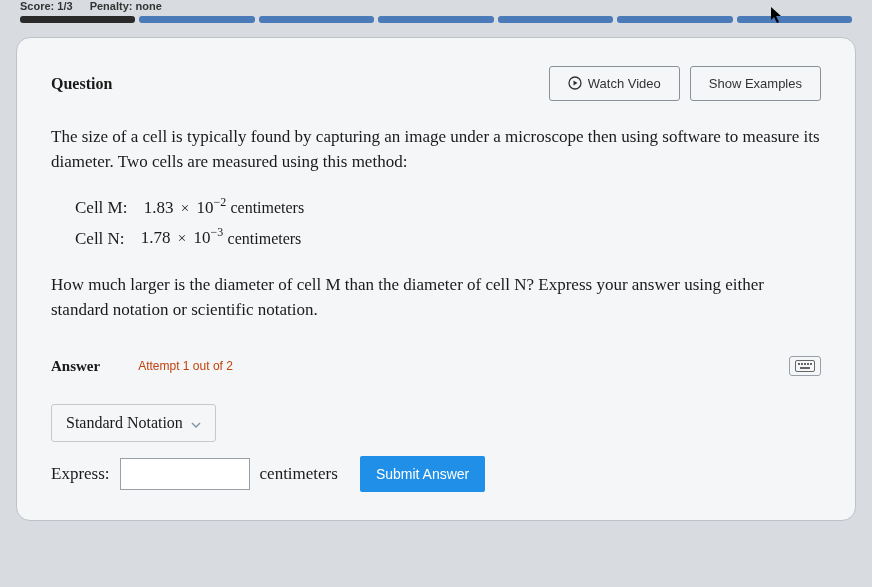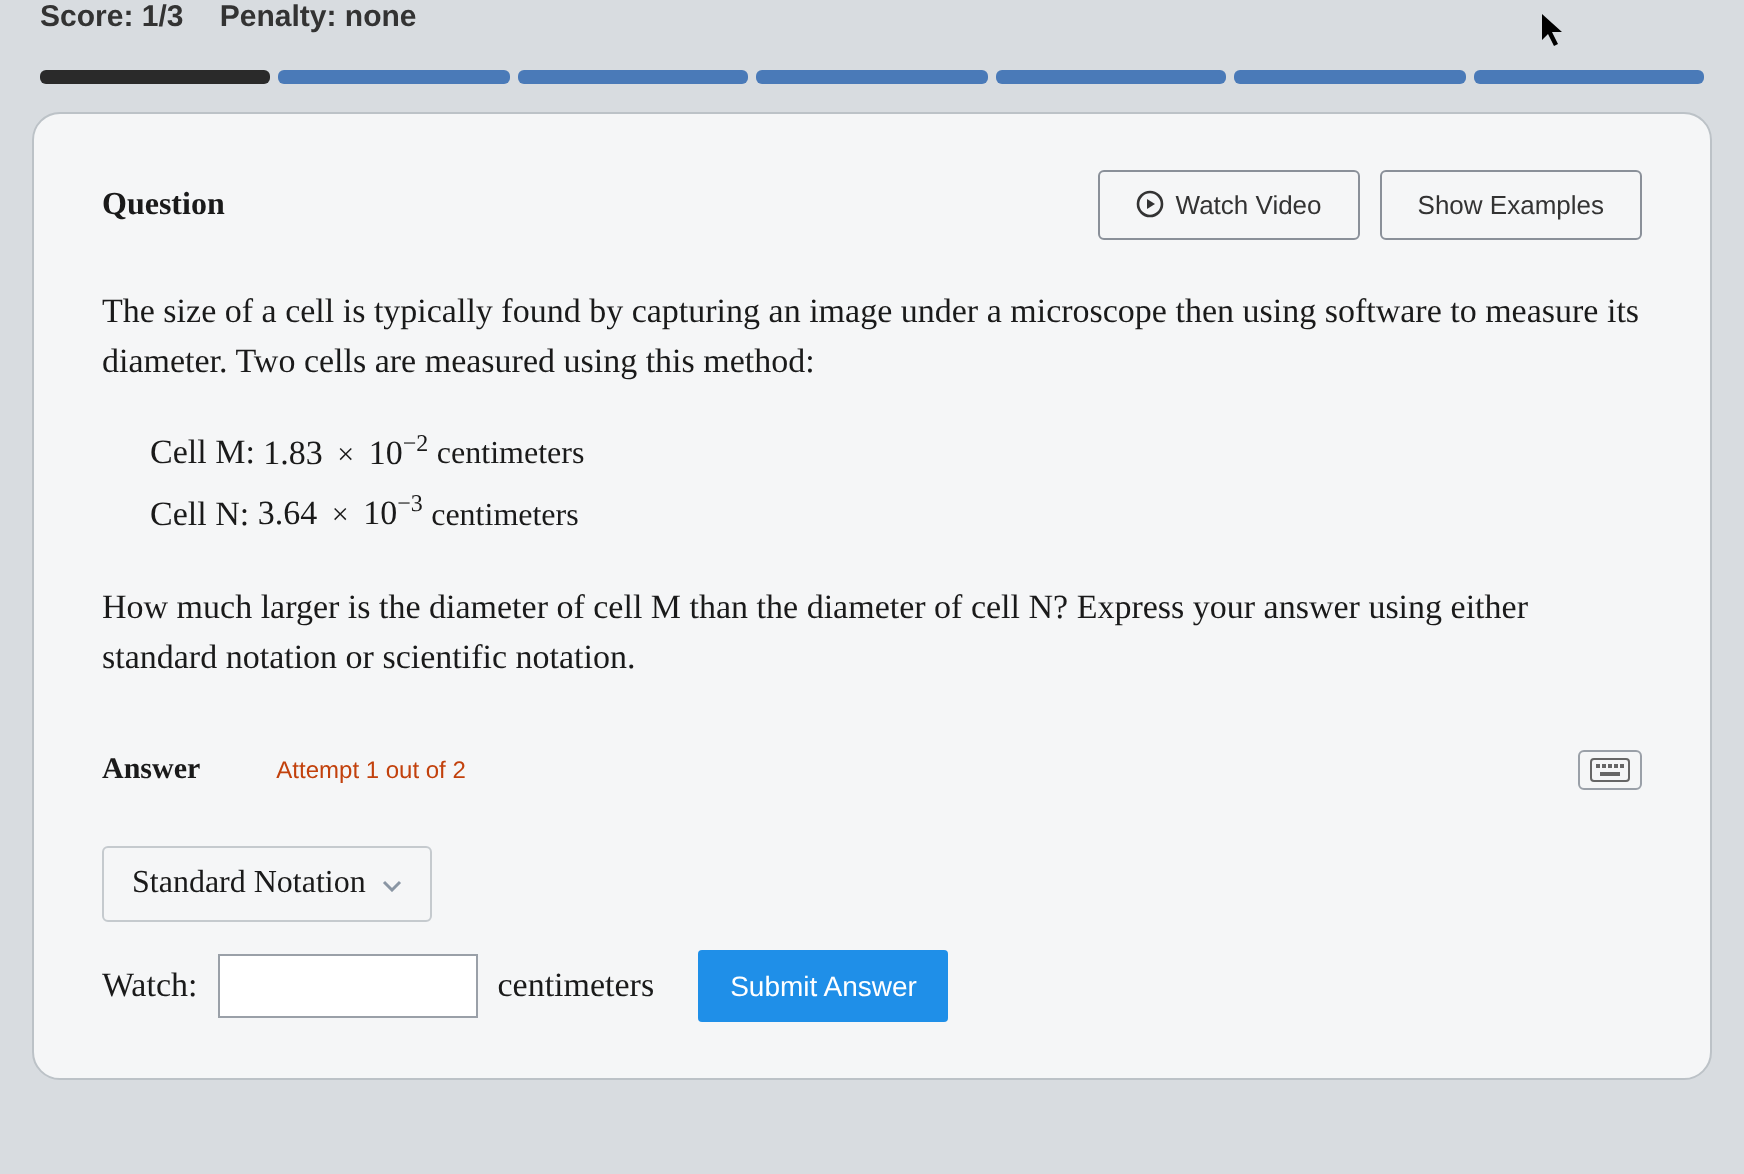--- a/index.html
+++ b/index.html
@@ -14,24 +14,24 @@
   }
   .cursor {
     position: absolute;
     top: 6px;
     left: 770px;
     z-index: 100;
   }
   .top-meta {
     padding: 0 20px;
     font-family: Arial, sans-serif;
-    font-size: 15px;
+    font-size: 11px;
     color: #333;
     font-weight: bold;
-    margin-bottom: 18px;
+    margin-bottom: 4px;
   }
   .top-meta span { margin-right: 14px; }
   .progress-row {
     display: flex;
     gap: 4px;
     padding: 0 20px 14px 20px;
   }
   .progress-seg {
     flex: 1;
     height: 7px;
@@ -77,21 +77,21 @@
     font-size: 17px;
     line-height: 1.45;
     color: #1a1a1a;
     margin-bottom: 20px;
   }
   .body-text.indent {
     padding-left: 24px;
     margin-bottom: 4px;
   }
   .body-text.indent:last-of-type { margin-bottom: 20px; }
-  .cell-math { font-family: Georgia, serif; }
+  .cell-math { font-family: Georgia, serif; margin-left: 12px; }
   .coef { font-size: 17px; }
   .times { margin: 0 3px; font-size: 15px; }
   .base { font-size: 17px; }
   sup { font-size: 12px; vertical-align: super; }
   .unit { font-size: 16px; }
   .answer-line {
     margin-top: 34px;
     display: flex;
     align-items: center;
     gap: 28px;
@@ -212,21 +212,21 @@
       <span class="coef">1.83</span>
       <span class="times">×</span>
       <span class="base">10</span><sup>−2</sup>
     </span>
     <span class="unit">centimeters</span>
   </p>
 
   <p class="body-text indent" style="margin-bottom:22px">
     <span>Cell N:</span>
     <span class="cell-math">
-      <span class="coef">3.64</span>
+      <span class="coef">1.78</span>
       <span class="times">×</span>
       <span class="base">10</span><sup>−3</sup>
     </span>
     <span class="unit">centimeters</span>
   </p>
 
   <p class="body-text">How much larger is the diameter of cell M than the diameter of cell N? Express your answer using either standard notation or scientific notation.</p>
 
   <div class="answer-line">
     <span class="answer-label">Answer</span>
@@ -247,19 +247,19 @@
   <div class="dropdown">
     <span>Standard Notation</span>
     <span class="chev">
       <svg width="10" height="6" viewBox="0 0 10 6">
           <path d="M1 1 L5 5 L9 1" fill="none" stroke="#8a96a4" stroke-width="1.5"></path>
         </svg>
     </span>
   </div>
 
   <div class="answer-row">
-    <span class="answer-prompt">Watch:</span>
+    <span class="answer-prompt">Express:</span>
     <input class="answer-input" type="text" style="">
     <span class="unit-after">centimeters</span>
     <button class="submit">Submit Answer</button>
   </div>
 
 </div>
 
 </body></html>

